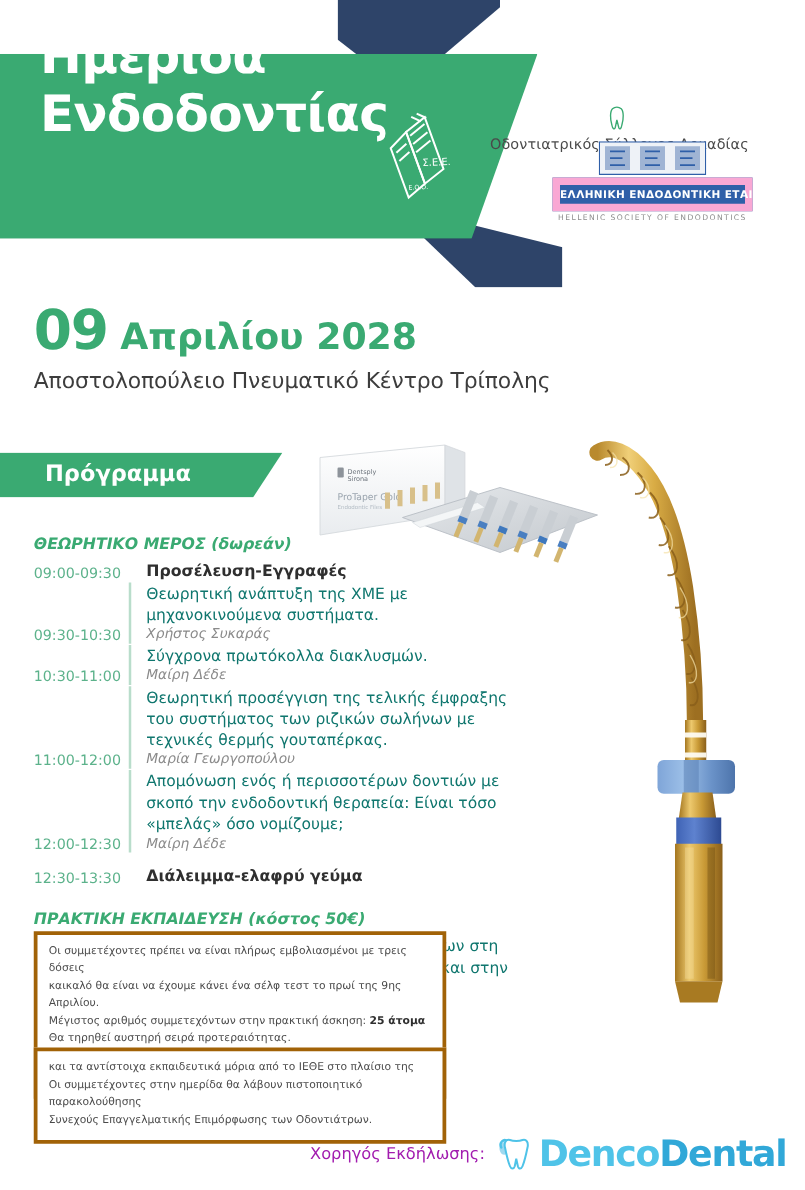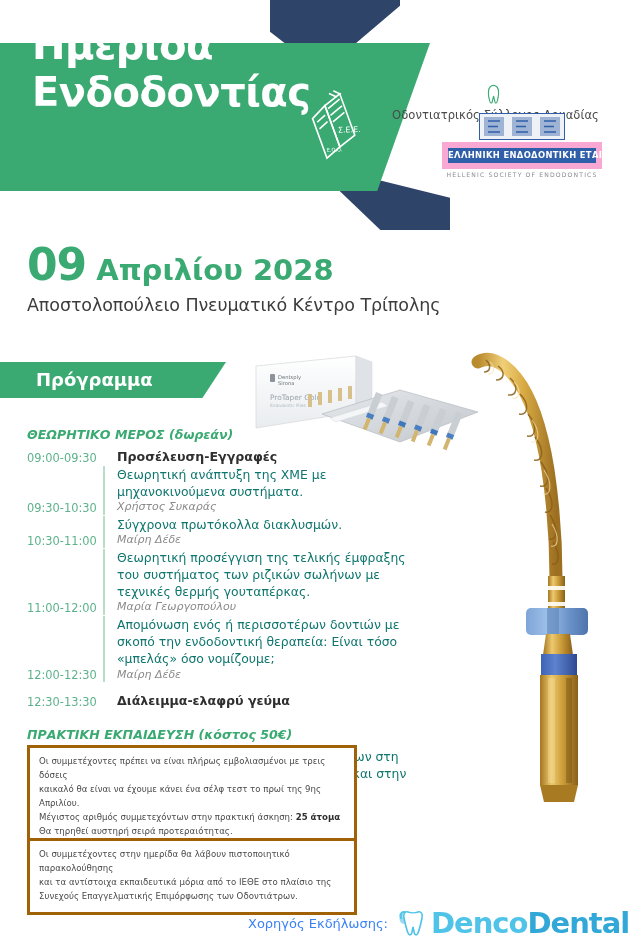--- a/index.html
+++ b/index.html
@@ -222,21 +222,21 @@
   .note .dark { color: #3d3d3d; font-size: 9.2px; }
 
   
   .sponsor {
     position: absolute;
     left: 248px; top: 908px;
     display: flex;
     align-items: center;
     gap: 8px;
   }
-  .sponsor-label { color: #3b82f6; font-size: 13px; white-space: nowrap; }
+  .sponsor-label { color: #a21caf; font-size: 13px; white-space: nowrap; }
   .denco { display: flex; align-items: center; gap: 1px; }
   .denco-text {
     font-size: 29px;
     font-weight: bold;
     color: #4fc3e8;
     letter-spacing: -1px;
     line-height: 1;
   }
   .denco-text .b { color: #31a8d8; margin-top: 48px; }
 </style>
@@ -505,22 +505,22 @@
   <div class="note note1">
     <p>Οι συμμετέχοντες πρέπει να είναι πλήρως εμβολιασμένοι με τρεις δόσεις</p>
     <p>καικαλό θα είναι να έχουμε κάνει ένα σέλφ τεστ το πρωί της 9ης Απριλίου.</p>
     <p><span>Μέγιστος αριθμός συμμετεχόντων στην πρακτική άσκηση: </span><b>25 άτομα</b></p>
     <p>Θα τηρηθεί αυστηρή σειρά προτεραιότητας.</p>
     <p><span class="muted">Δηλώσεις συμμετοχής στον </span><span class="green">Οδοντιατρικό Σύλλογο Αρκαδίας</span></p>
     <p class="dark">Τρίτη-Παρασκευή 11.30 -14.30 2710224591, 6974468135</p>
   </div>
 
   <div class="note note2">
+    <p>και τα αντίστοιχα εκπαιδευτικά μόρια από το ΙΕΘΕ στο πλαίσιο της</p>
     <p>Οι συμμετέχοντες στην ημερίδα θα λάβουν πιστοποιητικό παρακολούθησης</p>
-    <p>και τα αντίστοιχα εκπαιδευτικά μόρια από το ΙΕΘΕ στο πλαίσιο της</p>
     <p>Συνεχούς Επαγγελματικής Επιμόρφωσης των Οδοντιάτρων.</p>
   </div>
 
   <div class="sponsor">
     <span class="sponsor-label">Χορηγός Εκδήλωσης:</span>
     <span class="denco">
       <svg width="34" height="30" viewBox="0 0 34 30">
         <path d="M11 6 C7 4 2 8 4 13 C5.5 17 9 16 11 14 L11 6 Z" fill="#9fd9ef"></path>
         <path d="M10 5 C7 2.5 3 6 5 10" fill="none" stroke="#4fc3e8" stroke-width="2" stroke-linecap="round"></path>
         <path d="M12 4 C9 3 7 6 8 10 C9 15 10 20 12 25 C13 27.5 15 27.5 15.8 25 L17 19 L18.3 25 C19 27.5 21 27.5 22 25 C24 20 25 15 26 10 C27 6 25 3 22 4 C19.5 5 14.5 5 12 4 Z" fill="#ffffff" stroke="#4fc3e8" stroke-width="1.6"></path>

